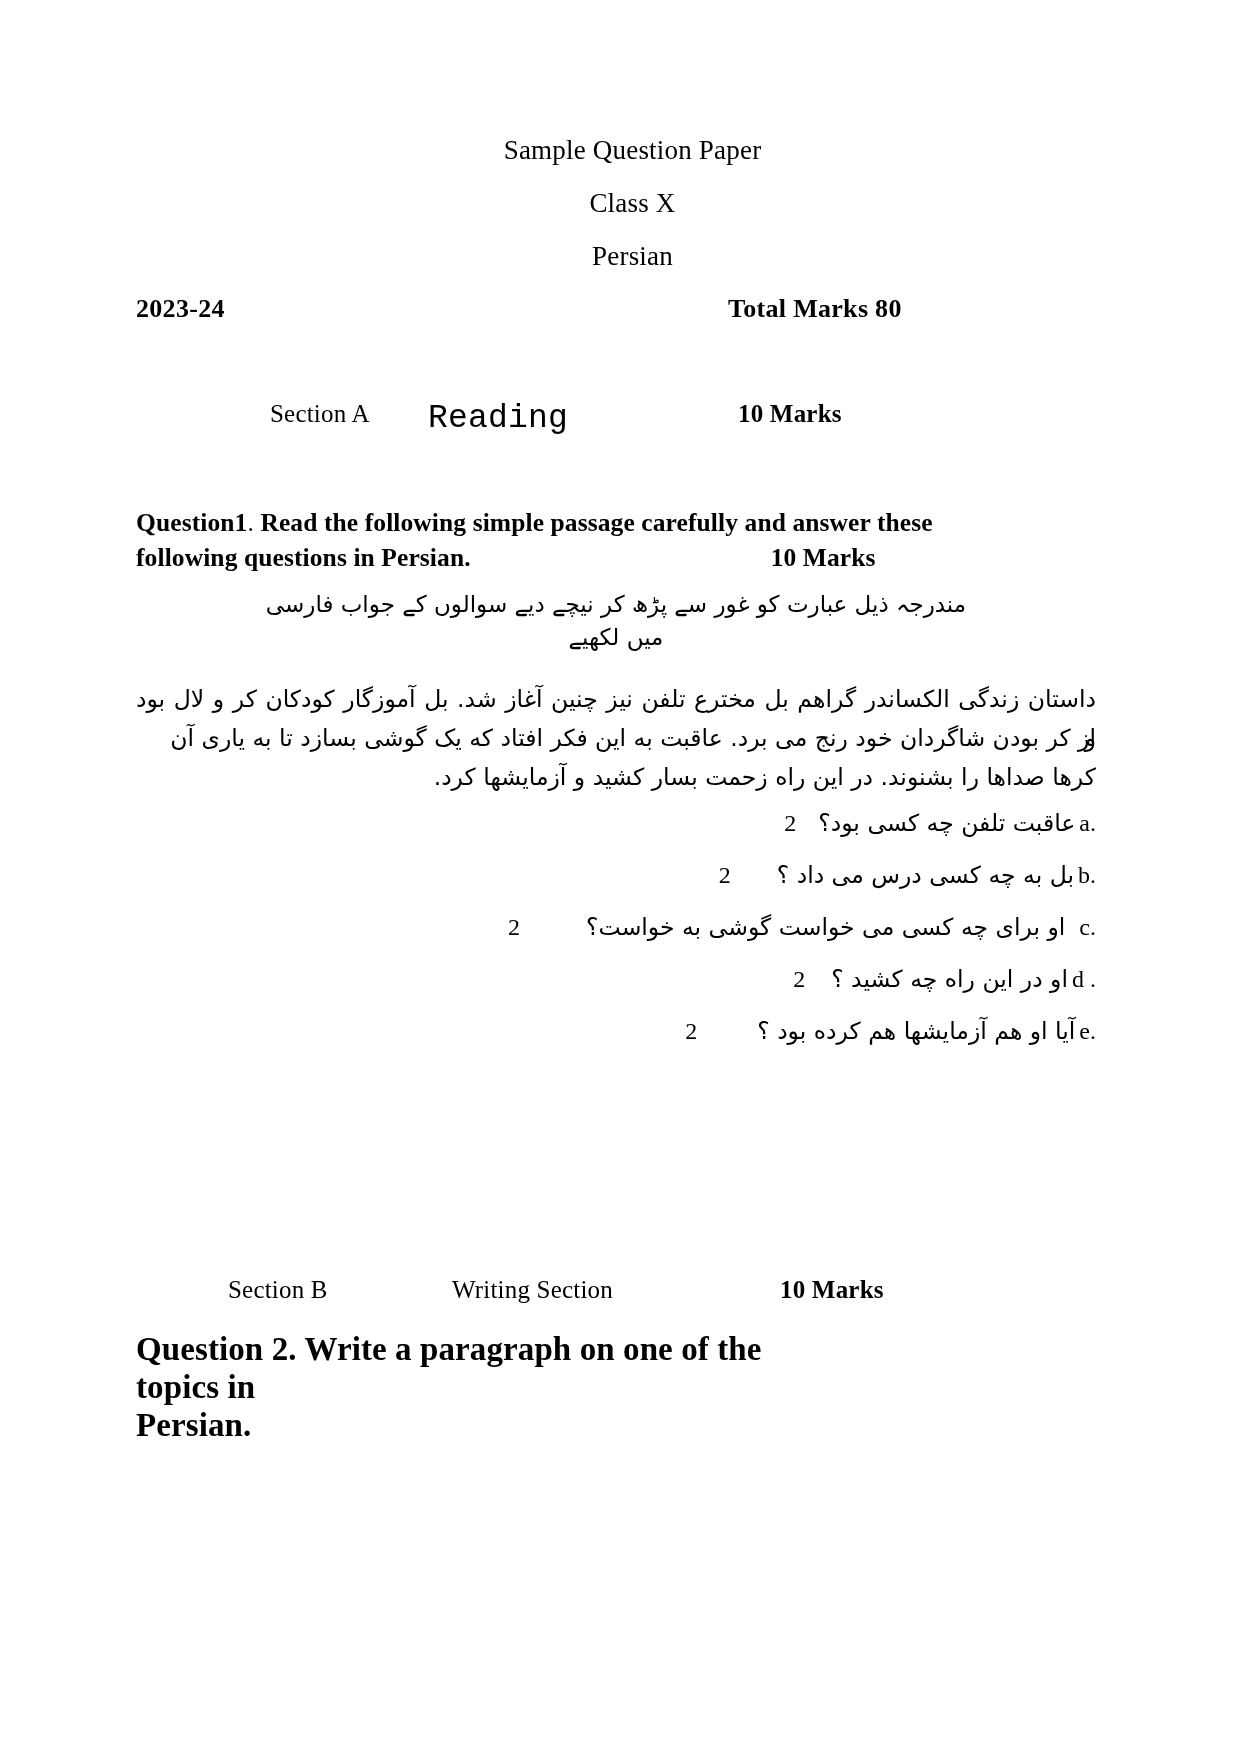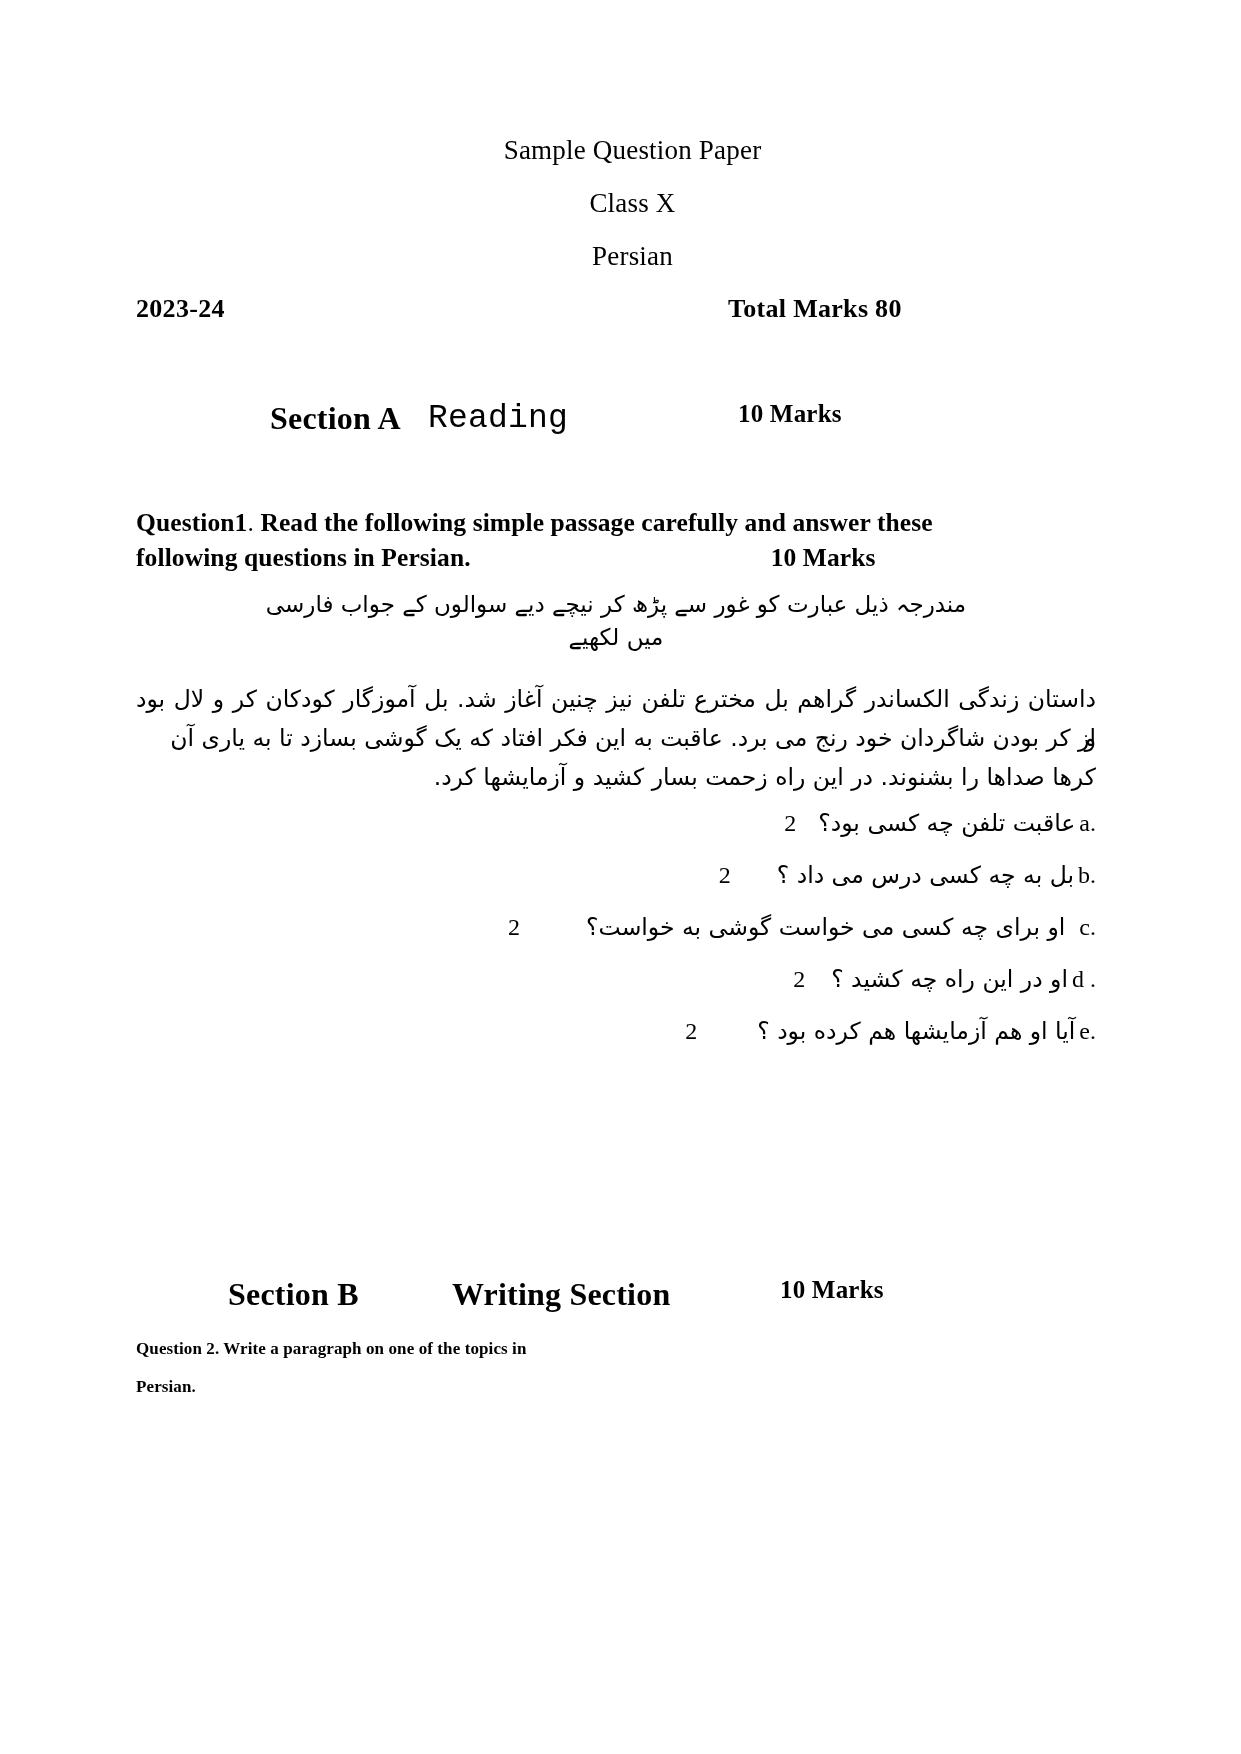--- a/index.html
+++ b/index.html
@@ -42,22 +42,22 @@
     letter-spacing: 0.3px;
   }
   .meta-right {
     left: 728px;
     font-size: 26px;
     font-weight: bold;
     letter-spacing: 0.3px;
   }
 
   .section-label {
-    font-size: 32px;
-    font-weight: bold;
+    font-size: 25px;
+    font-weight: normal;
     letter-spacing: 0.2px;
   }
   .section-mid {
     font-size: 33px;
     font-weight: normal;
     letter-spacing: 0.2px;
     font-family: Liberation Mono, monospace;
   }
   .section-marks {
     font-size: 25px;
@@ -121,21 +121,21 @@
   }
   .qitem .q-mark {
     direction: ltr;
     font-family: "Liberation Serif", serif;
     font-size: 24px;
   }
 
   .qb-final {
     left: 136px;
     width: 700px;
-    font-size: 17px;
+    font-size: 33px;
     font-weight: bold;
     line-height: 38px;
     letter-spacing: 0.1px;
   }
 </style>
 </head>
 <body>
 
 <div class="page">
 

